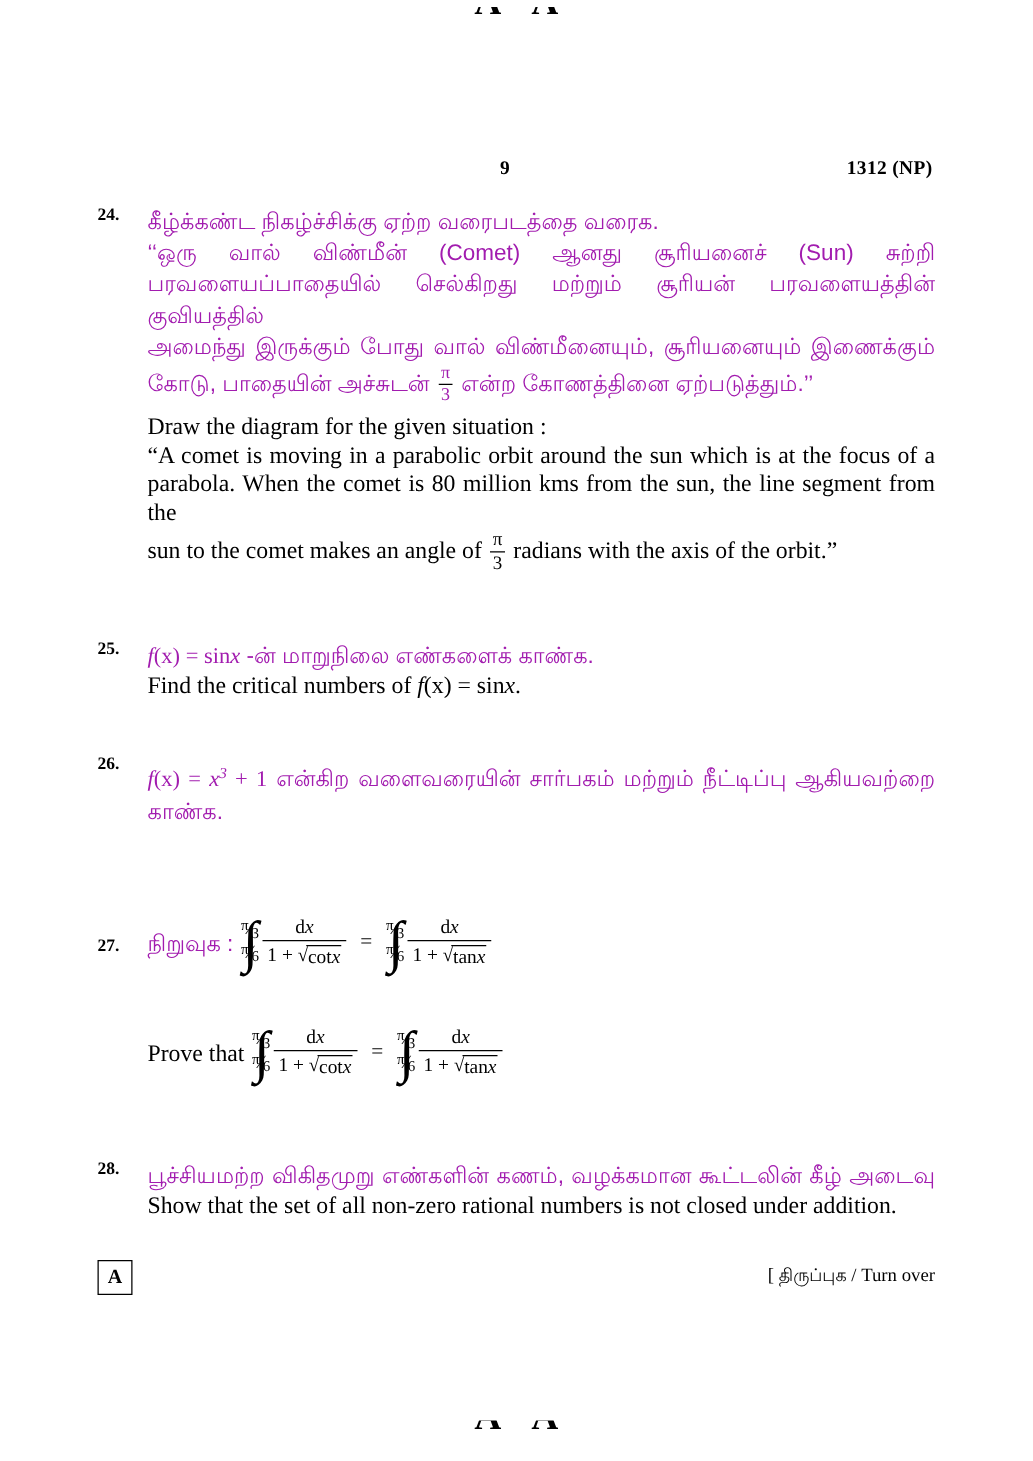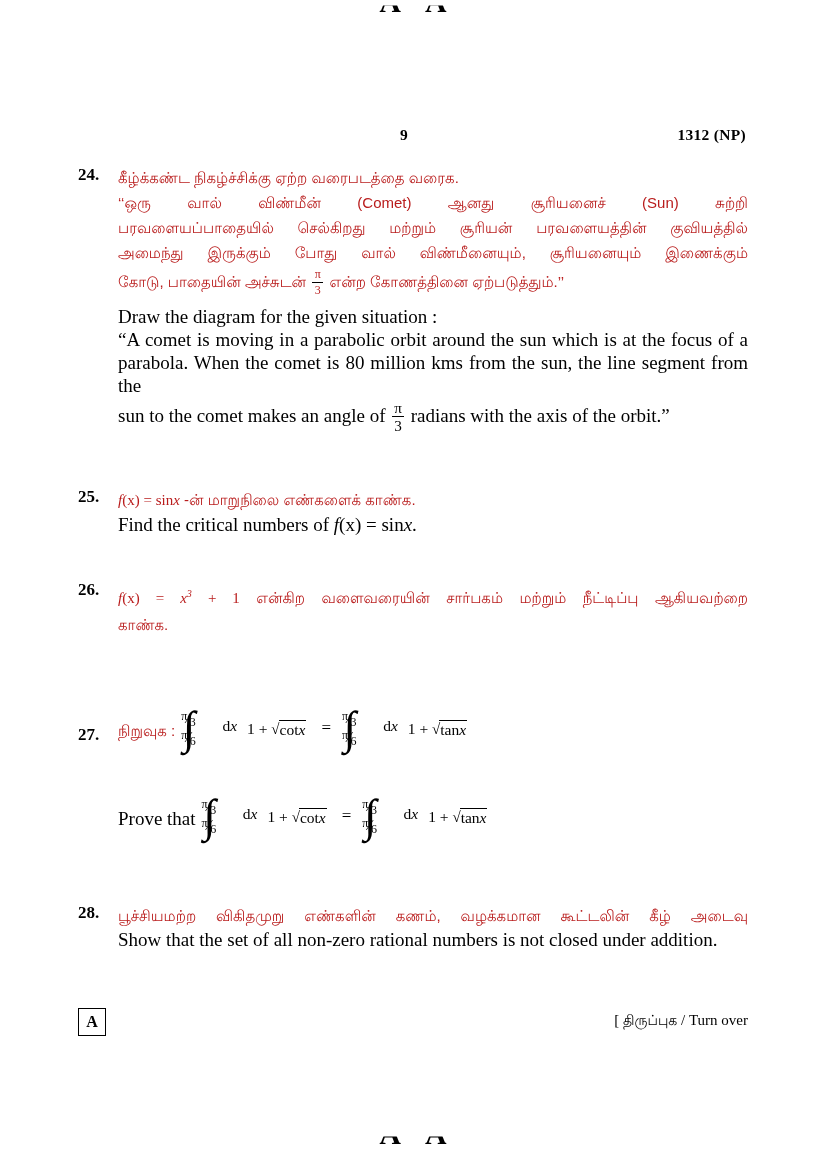--- a/index.html
+++ b/index.html
@@ -81,32 +81,32 @@
   .q {
     position: relative;
     margin-bottom: 0;
   }
   .qnum {
     position: absolute;
     left: 0;
     top: 0;
     width: 34px;
     font-weight: bold;
-    font-size: 17px;
+    font-size: 14px;
     text-align: left;
   }
   .qbody {
     margin-left: 40px;
   }
 
   .ta {
     font-family: "Liberation Sans", "DejaVu Sans", sans-serif;
-    font-size: 15px;
+    font-size: 18px;
     line-height: 25px;
-    color: #b91c1c;
+    color: #a21caf;
   }
   .en {
     font-family: "Liberation Serif", "DejaVu Serif", serif;
     font-size: 19px;
     line-height: 23px;
   }
   .just-all { text-align: justify; text-align-last: justify; }
 
   
   .mi { font-style: italic; font-family: "Liberation Serif", serif; }
@@ -172,24 +172,25 @@
   .intsign {
     font-size: 46px;
     line-height: 0.82;
     font-family: "Liberation Serif", "DejaVu Serif", serif;
     position: relative;
     top: 0px;
     margin: 0 1px 0 -14px;
   }
   .intgrand {
     display: inline-flex;
-    flex-direction: row;
+    flex-direction: column;
+    align-items: center;
     font-size: 15.5px;
     line-height: 1.15;
-    margin-left: 20px;
+    margin-left: 2px;
   }
   .intgrand .top { padding: 0 6px 1px 6px; }
   .intgrand .rule { width: 100%; height: 1.4px; background: #000; }
   .intgrand .bot { padding: 2px 4px 0 4px; white-space: nowrap; }
   .eq { font-size: 17px; margin: 0 5px; }
 
   .radical {
     display: inline-block;
     border-top: 1.2px solid #000;
     padding: 0 1px;

